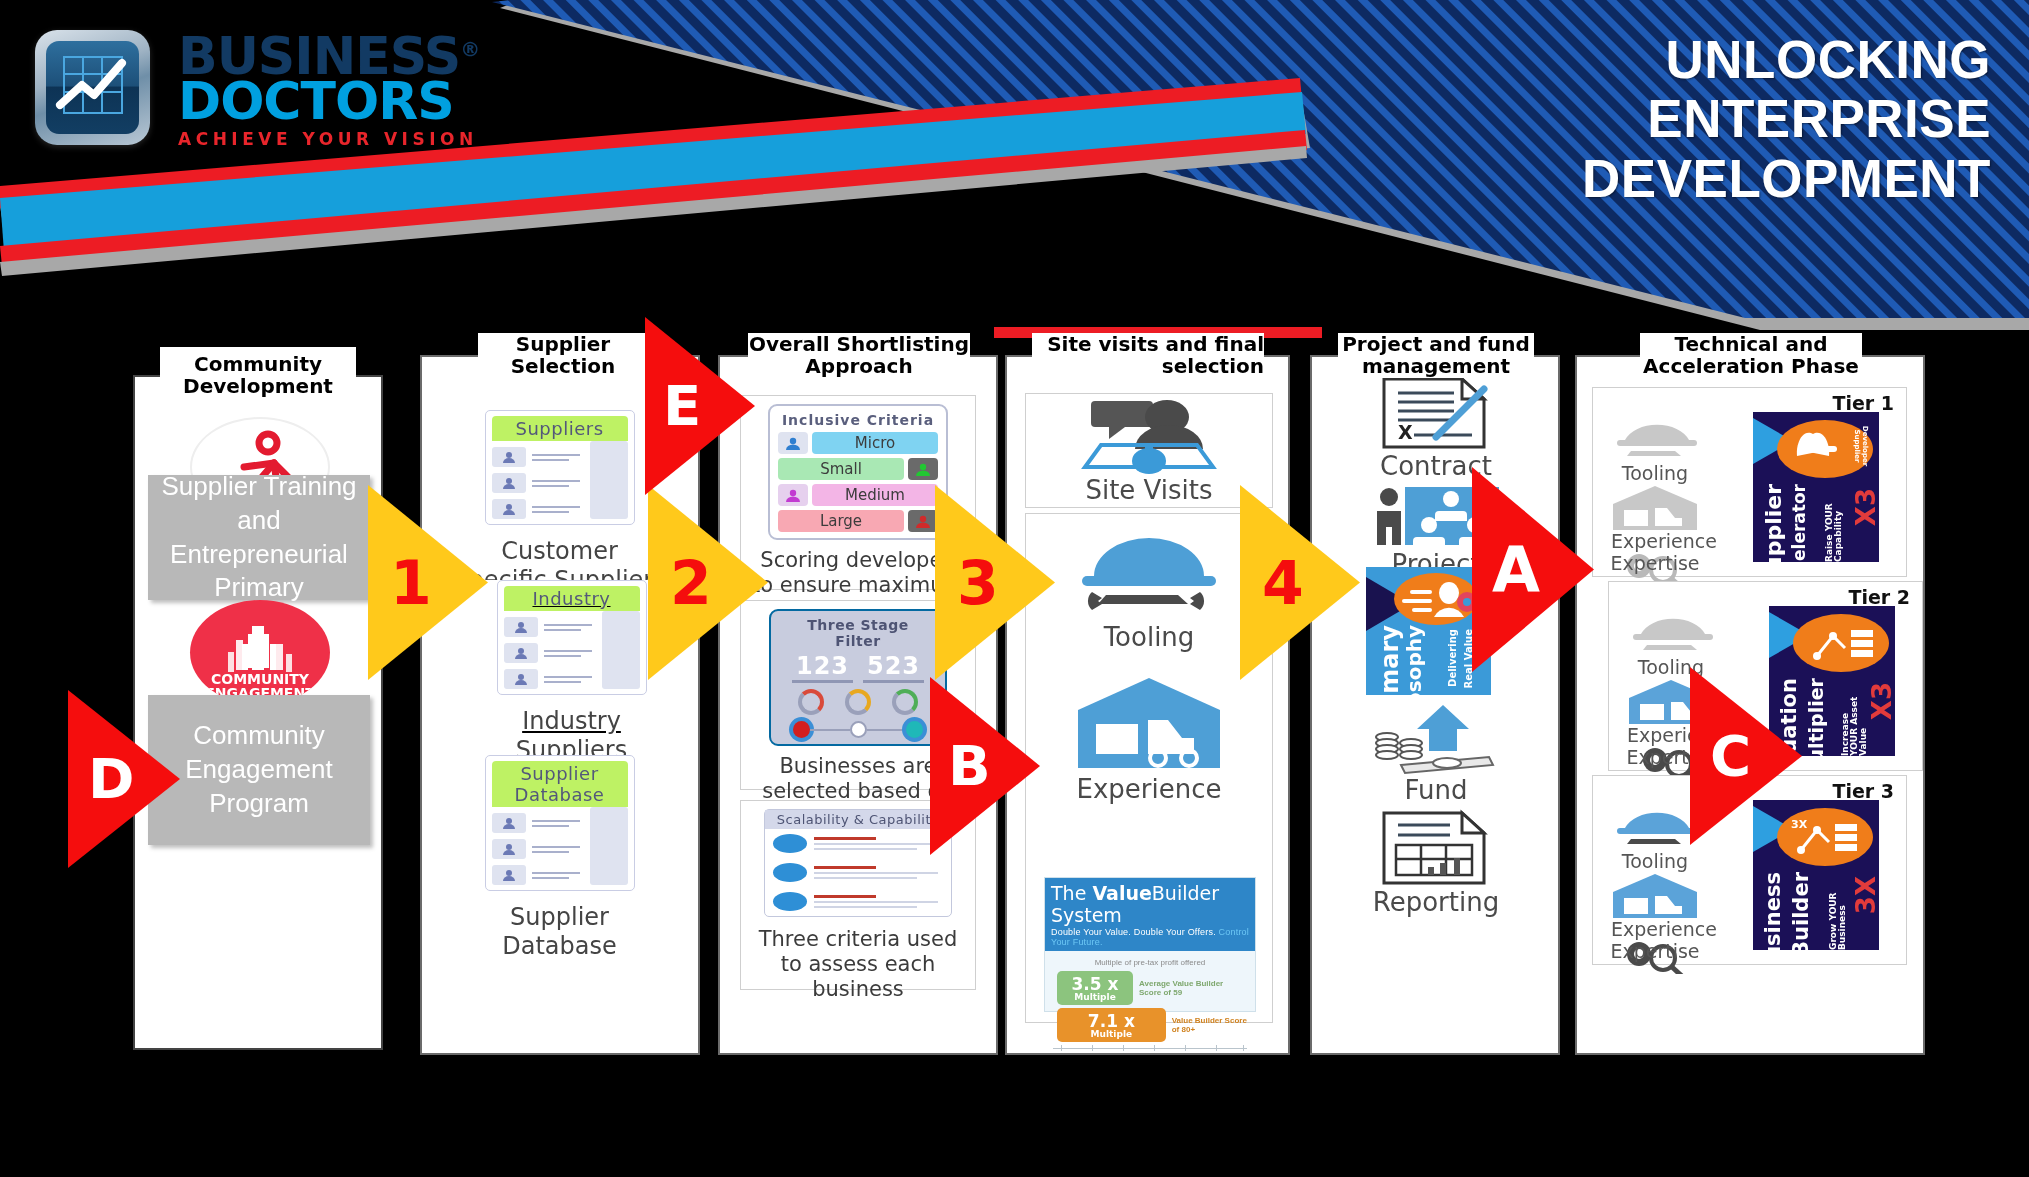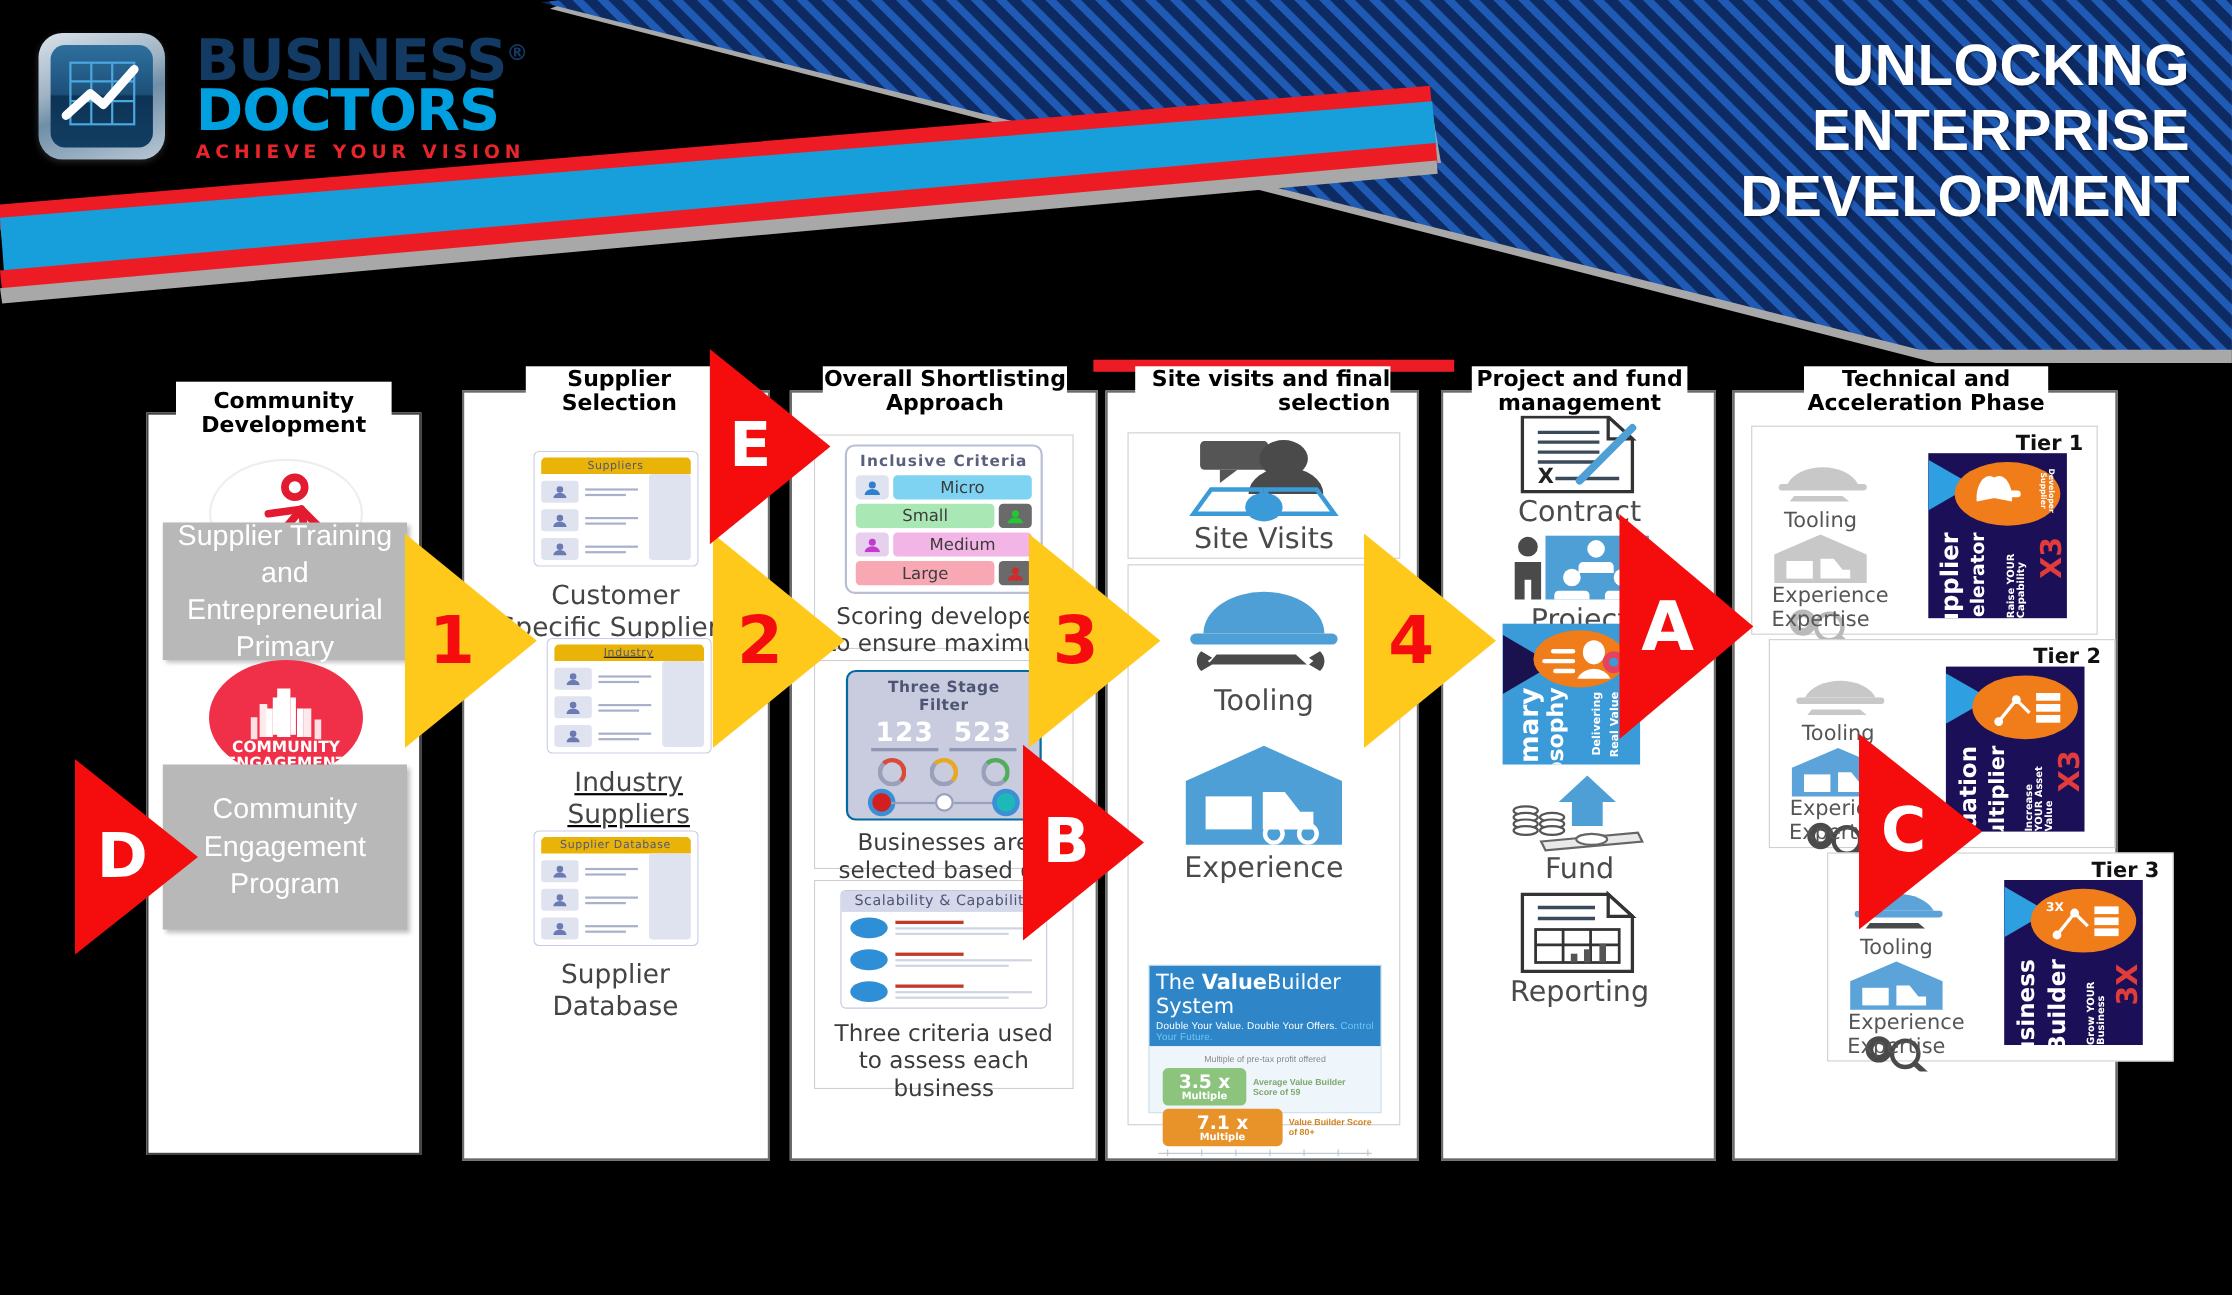--- a/index.html
+++ b/index.html
@@ -77,21 +77,21 @@
     text-align:center; color:#3b3b3b; font-size:21px; line-height:1.2;
     font-family:"DejaVu Sans", sans-serif;
   }
   .sub-cap.lg { font-size:24px; color:#444; }
 
   
   .mock-card {
     background:#fff; border:1px solid #c9cde4; border-radius:5px; padding:5px 6px;
   }
   .mock-head {
-    background:#eab308; color:#53587a; font-size:10px; text-align:center;
+    background:#bef264; color:#53587a; font-size:18px; text-align:center;
     border-radius:4px 4px 0 0; padding:2px 0; font-family:"DejaVu Sans", sans-serif;
     letter-spacing:.5px;
   }
   .mock-row { display:flex; align-items:center; gap:6px; margin-top:6px; }
   .mock-av {
     width:34px; height:20px; background:#dfe3f0; border-radius:3px;
     display:flex; align-items:center; justify-content:center;
   }
   .mock-lines { flex:1; }
   .mock-lines i { display:block; height:2px; background:#a9b0cc; margin:3px 0; }
@@ -800,21 +800,21 @@
             </g>
         </svg>
       </div>
       <div class="tb-text" style="left:10px;top:72px;font-size:21px;">Valuation</div>
       <div class="tb-text" style="left:38px;top:72px;font-size:19px;">Multiplier</div>
       <div class="tb-text" style="left:72px;top:76px;font-size:9px;">Increase YOUR Asset Value</div>
       <div class="tb-x" style="left:98px;top:76px;font-size:26px;">X3</div>
     </div>
   </div>
 
-  <div class="tier-box" style="left:1661px; top:420px; width:315px; height:190px;">
+  <div class="tier-box" style="left:1592px; top:420px; width:315px; height:190px;">
     <div class="tier-title">Tier 3</div>
     <svg style="position:absolute;left:18px;top:28px;" width="88" height="46">
       <path d="M14 24 a34 23 0 0164 0 z" fill="#5ba3d9"></path>
         <rect x="6" y="24" width="80" height="6" rx="3" fill="#5ba3d9"></rect>
       <path d="M16 40 h54 l-6 -5 h-44z" fill="#4a4a4a"></path>
     </svg>
     <div class="tier-item" style="left:18px;top:74px;width:88px;">Tooling</div>
     <svg style="position:absolute;left:18px;top:96px;" width="88" height="48">
       <polygon points="44,2 86,20 86,46 2,46 2,20" fill="#5ba3d9"></polygon>
       <rect x="13" y="26" width="24" height="16" fill="#fff"></rect>

